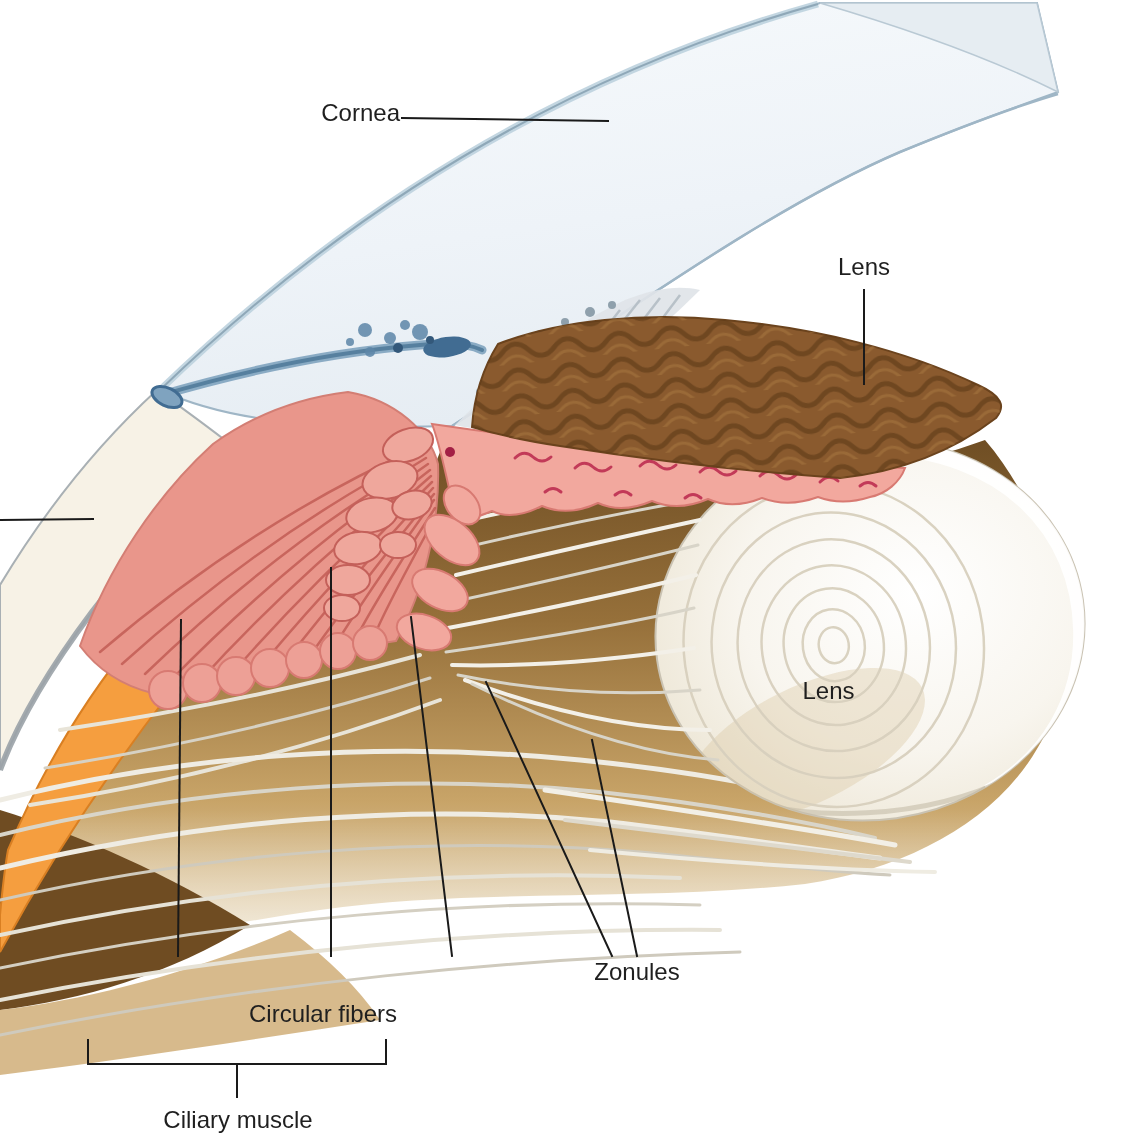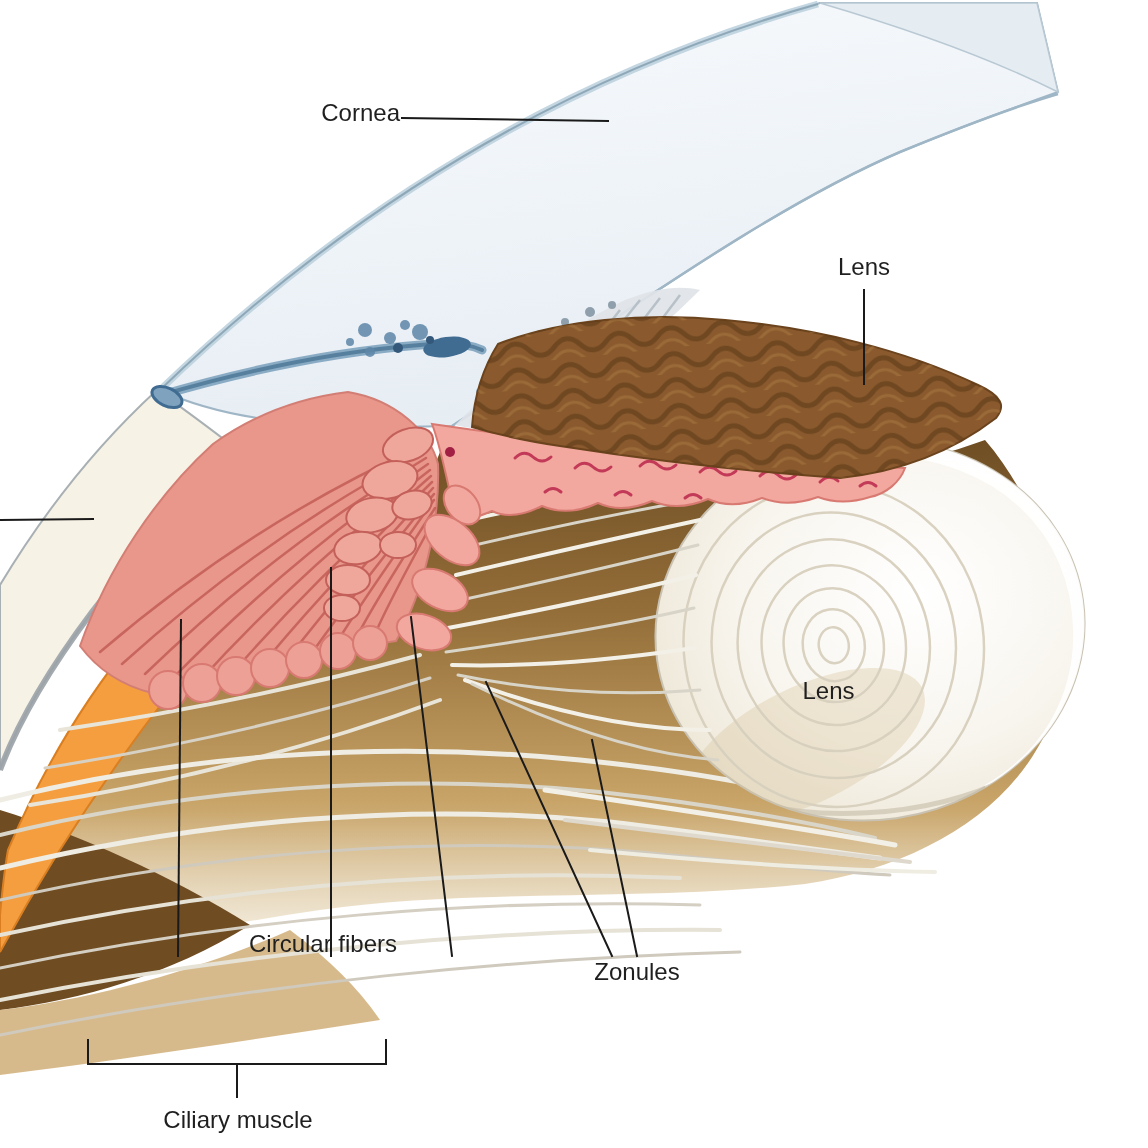--- a/index.html
+++ b/index.html
@@ -266,19 +266,19 @@
   </svg>
 
   <div class="label right" style="left:235px;top:99px;width:165px;">Cornea</div>
 
 
   <div class="label" style="left:834px;top:253px;width:60px;">Lens</div>
 
   <div class="label" style="left:786px;top:641px;width:85px;margin-top:36px;">Lens</div>
 
 
-  <div class="label" style="left:242px;top:930px;width:162px;">Circular fibers</div>
+  <div class="label" style="left:242px;top:1000px;width:162px;">Circular fibers</div>
 
 
   <div class="label" style="left:118px;top:1106px;width:240px;">Ciliary muscle</div>
 
   <div class="label" style="left:556px;top:958px;width:162px;">Zonules</div>
 </div>
 
 </body></html>

